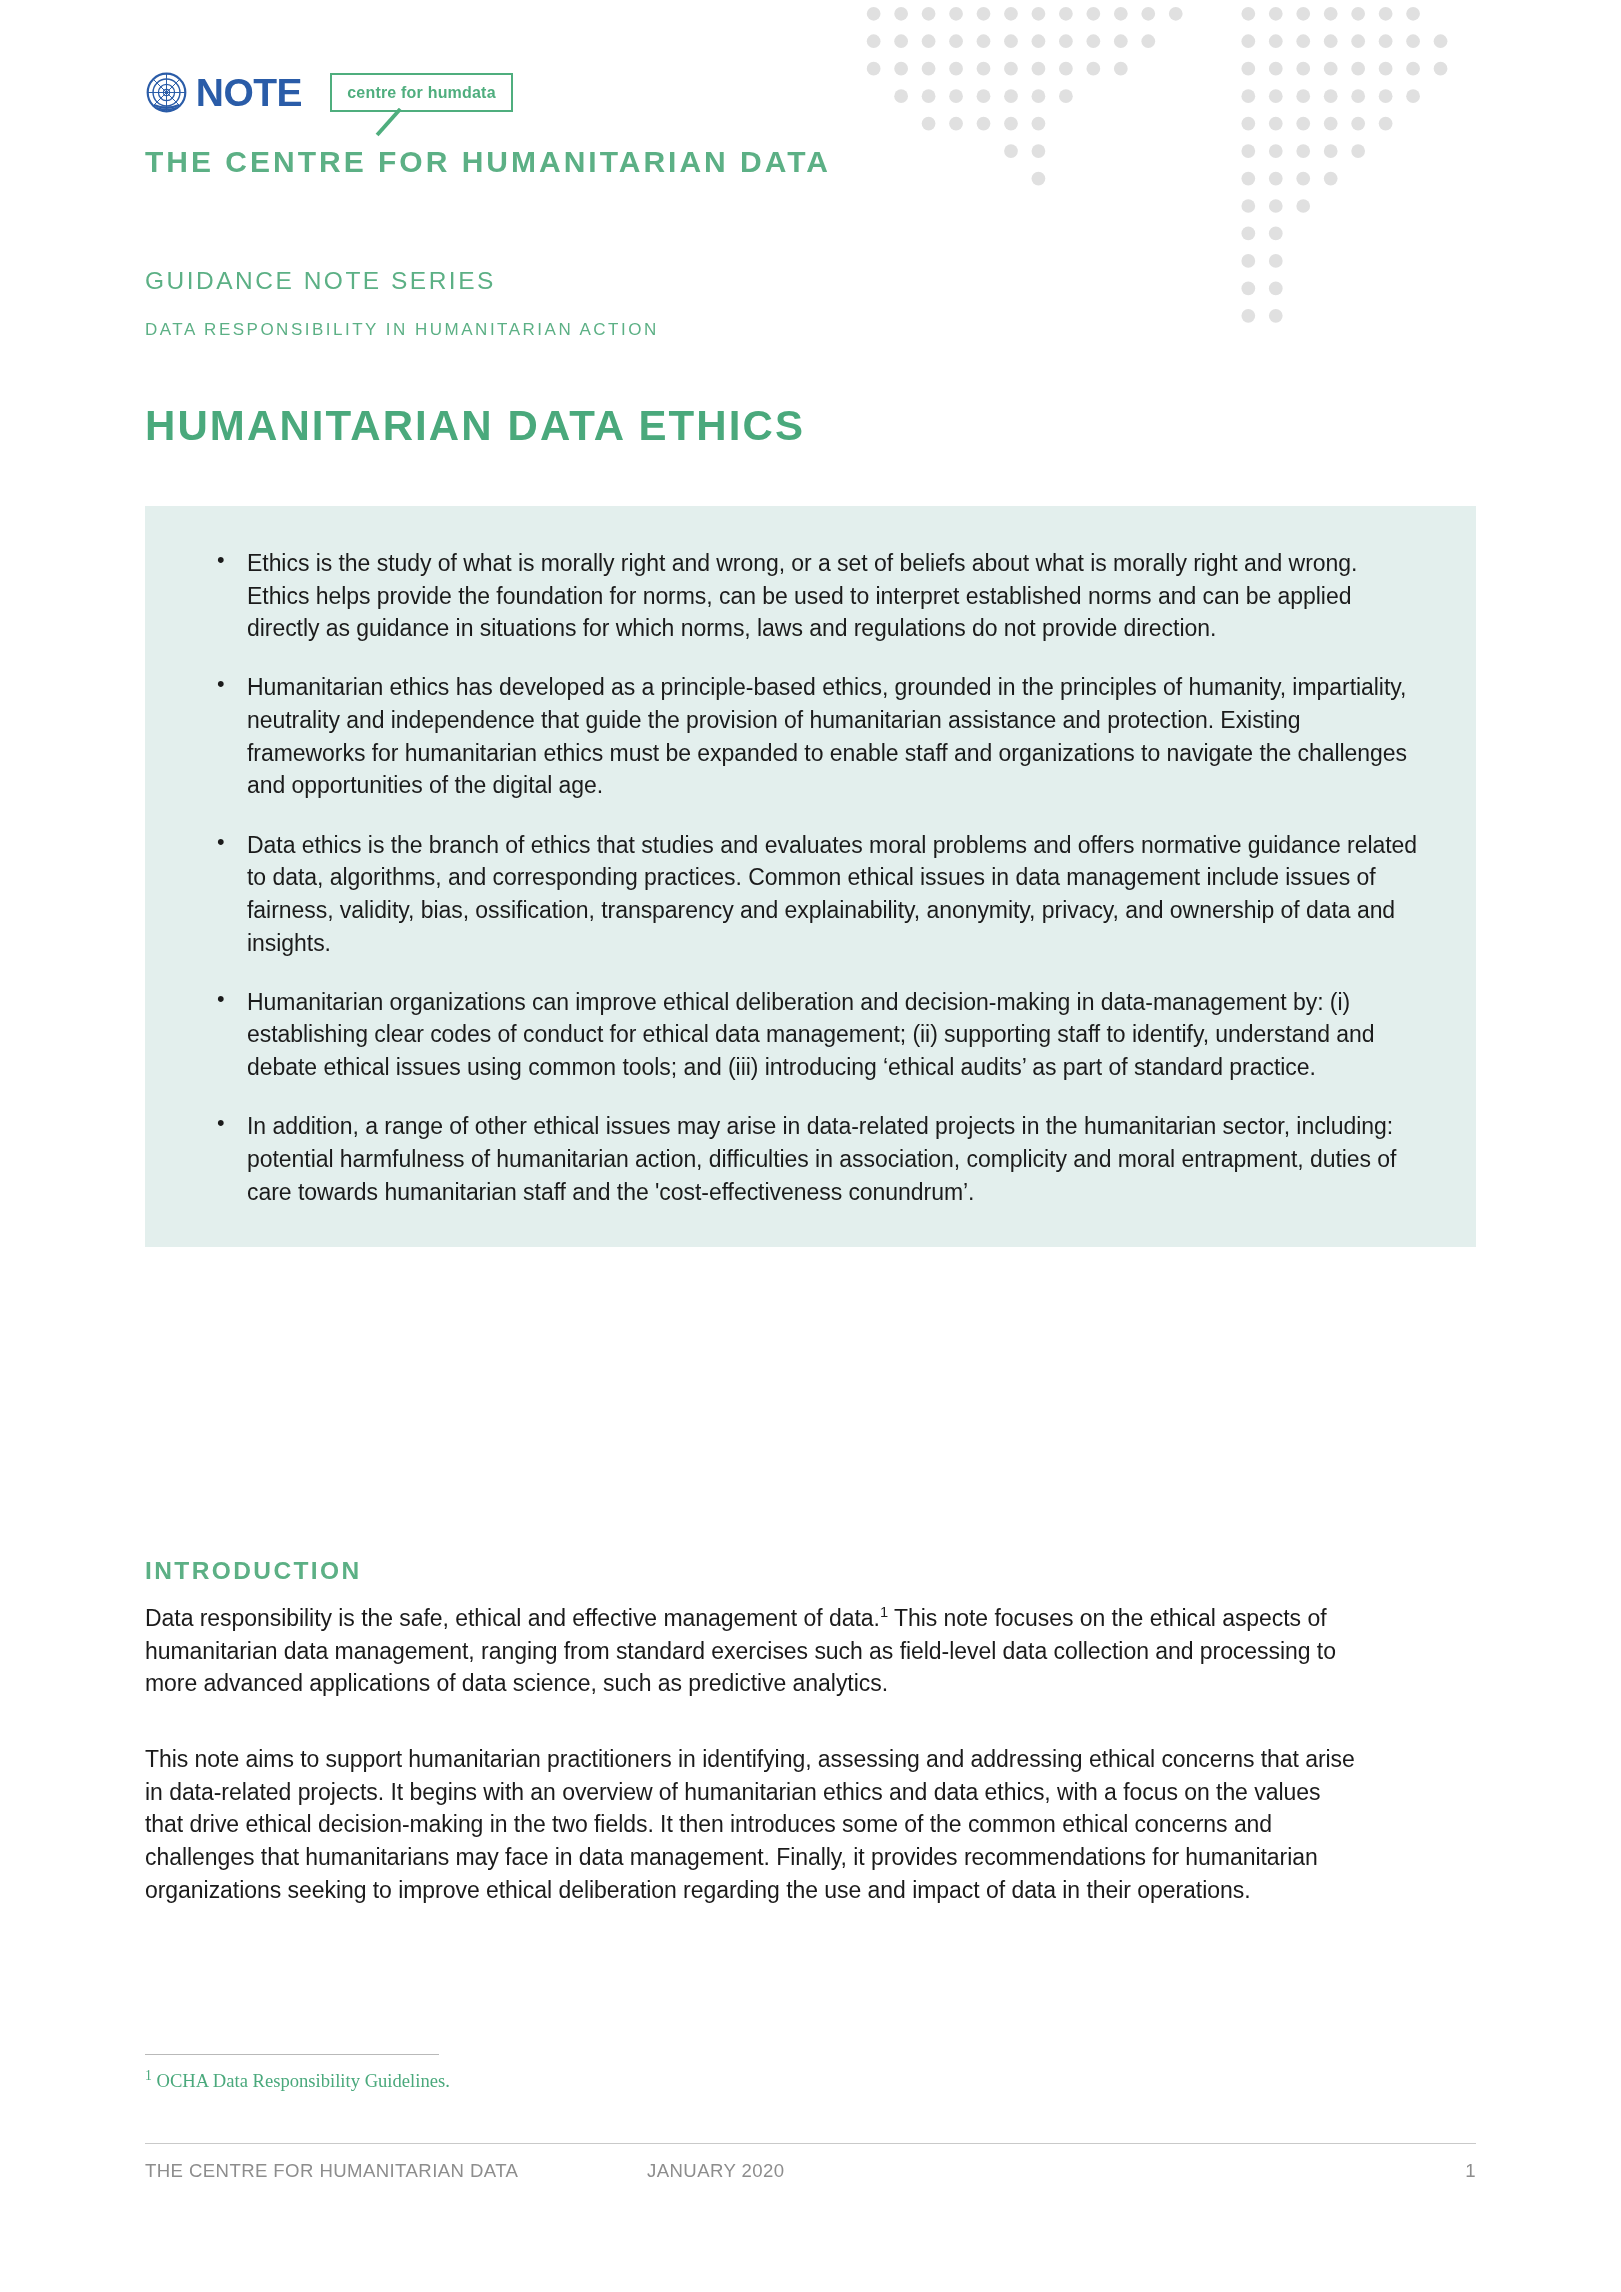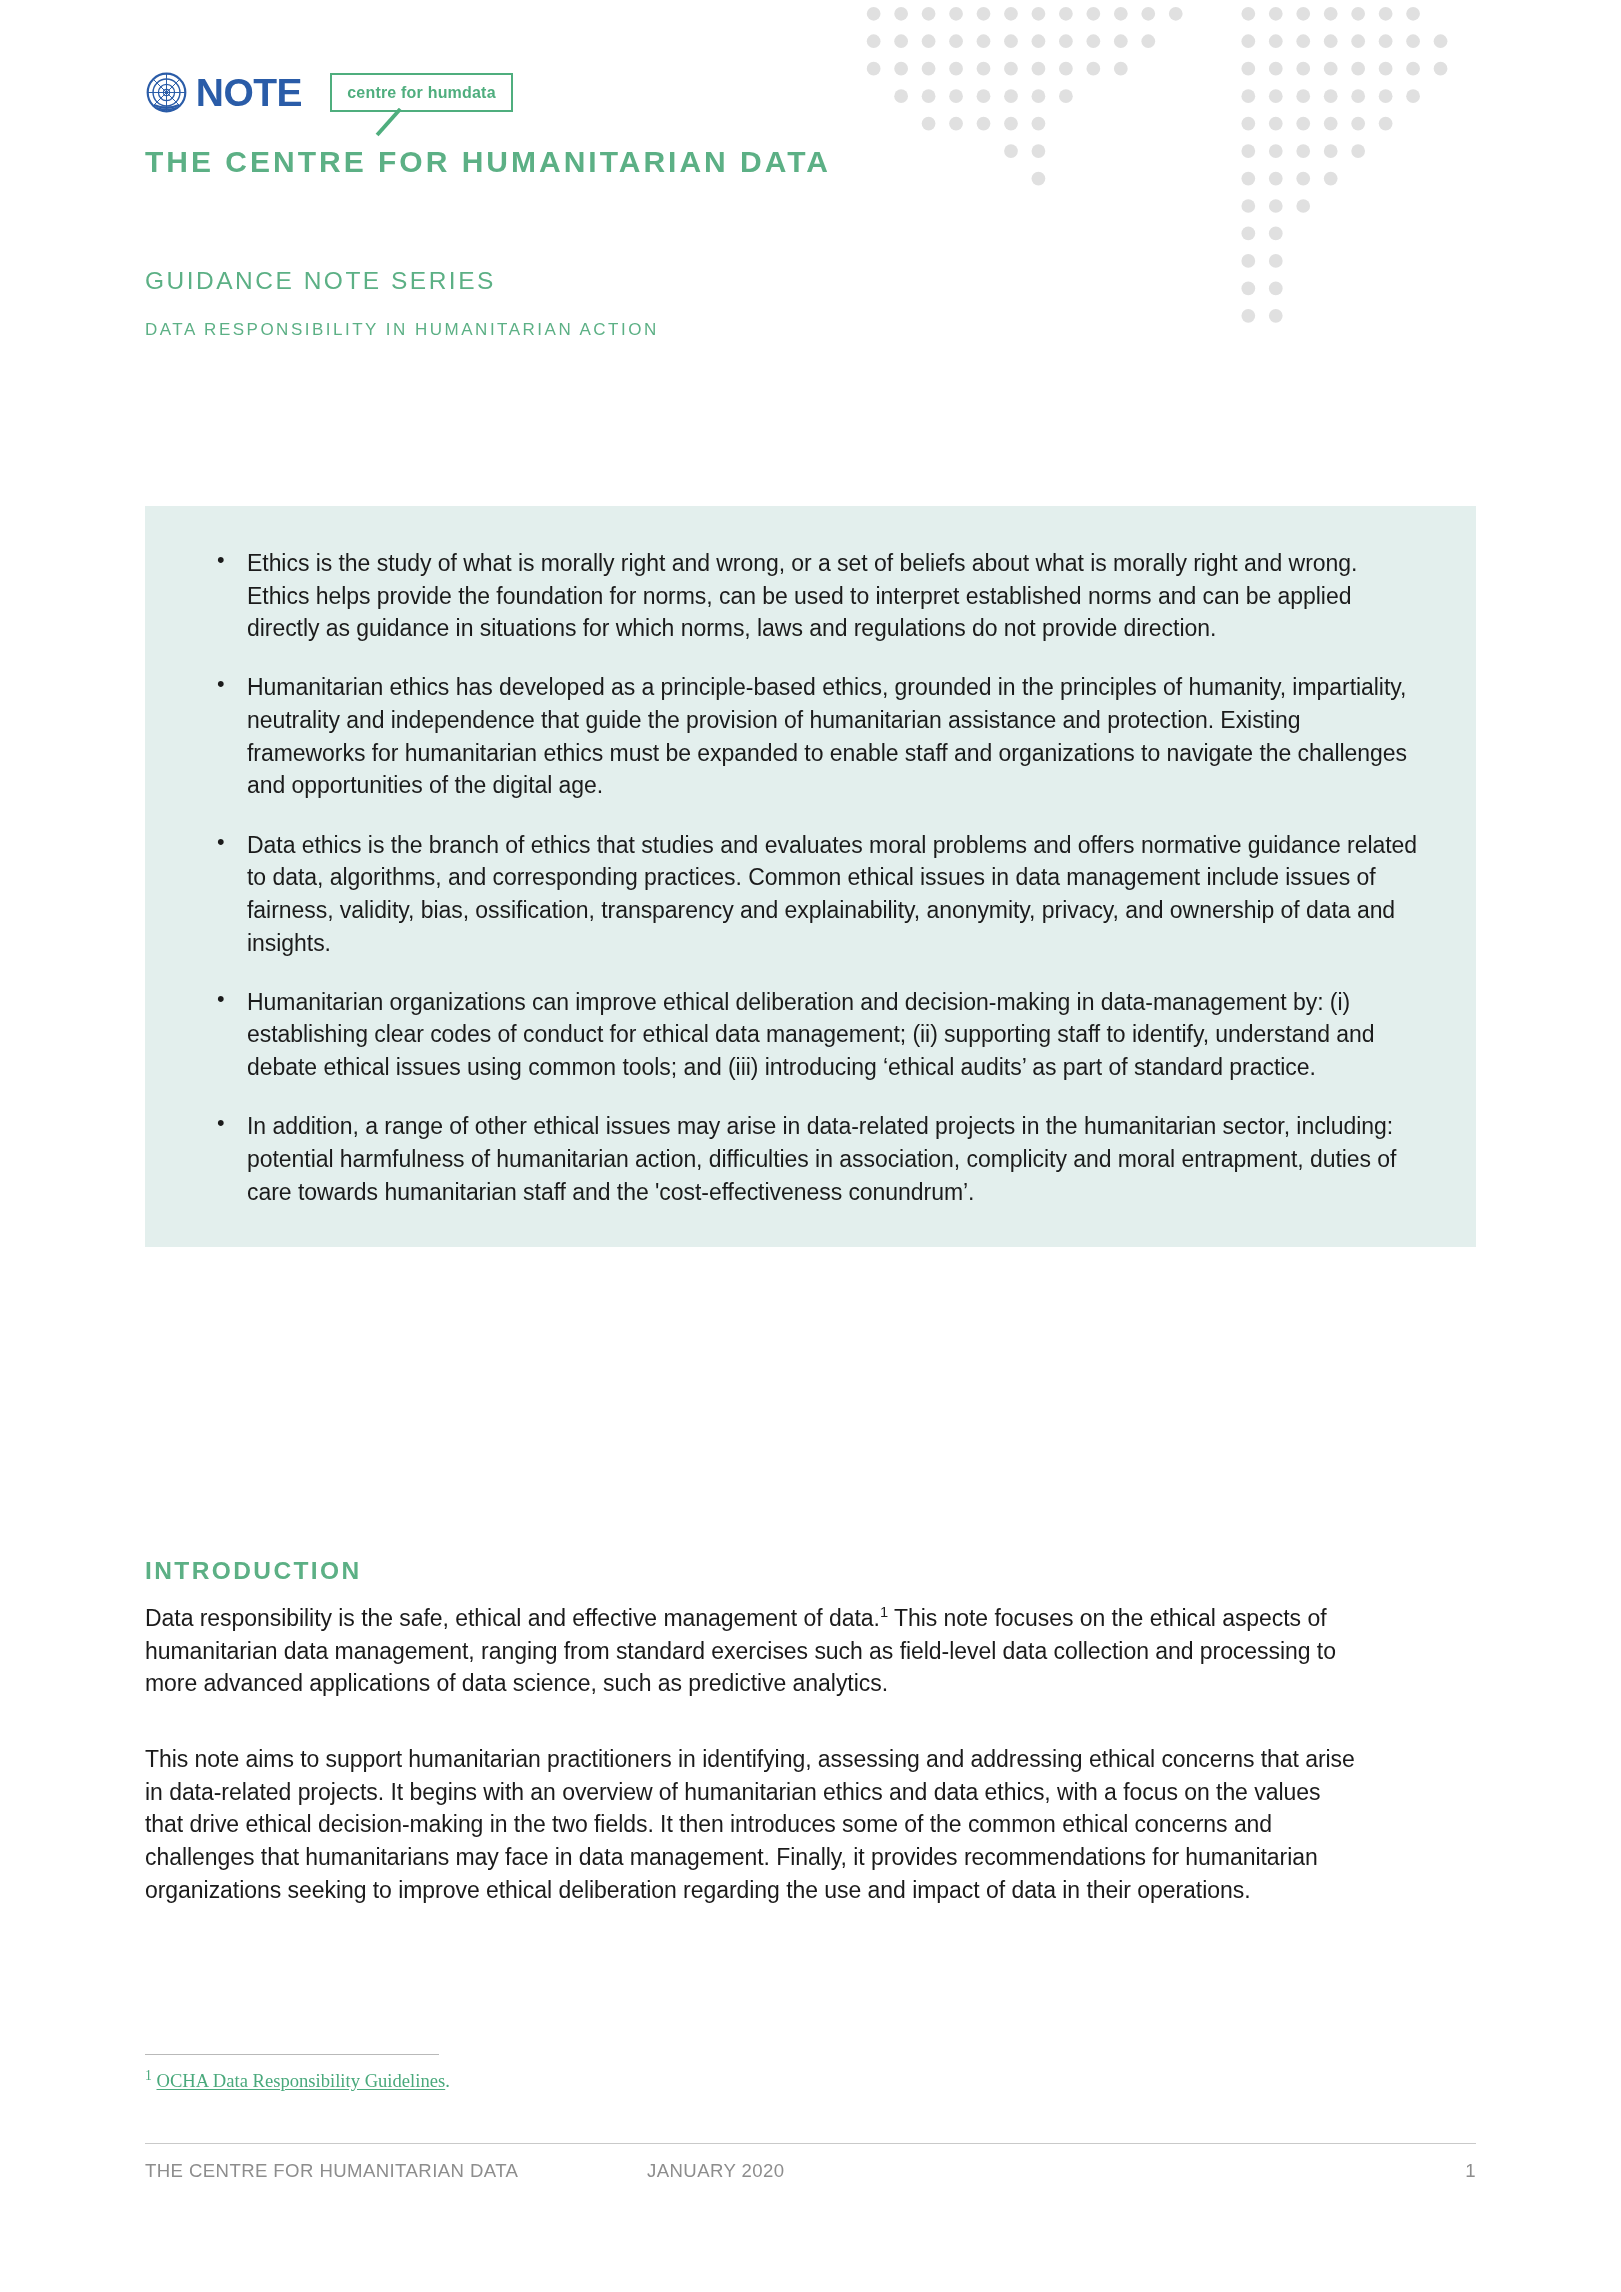--- a/index.html
+++ b/index.html
@@ -205,21 +205,20 @@
   .footnote {
     position: absolute;
     left: 0;
     top: 2070px;
     font-family: "Liberation Serif", serif;
     font-size: 18.6px;
     color: #4aa97c;
   }
   .footnote .fn-num { font-size: 13.7px; vertical-align: super; line-height: 0; }
   .footnote .fn-link {
-    text-decoration: underline;
     text-underline-offset: 2px;
     color: #4aa97c;
   }
 
   
   .footer-rule {
     position: absolute;
     left: 0;
     top: 2143px;
     width: 1331px;
@@ -390,20 +389,21 @@
         <svg width="39" height="29" viewBox="0 0 40 30" xmlns="http://www.w3.org/2000/svg" aria-hidden="true">
           <path d="M2 28 L26 1" stroke="#4fae7e" stroke-width="4" fill="none"></path>
         </svg>
       </span>
     </div>
   </div>
 
   <div class="org-title">THE CENTRE FOR HUMANITARIAN DATA</div>
   <div class="series-line1">GUIDANCE NOTE SERIES</div>
   <div class="series-line2">DATA RESPONSIBILITY IN HUMANITARIAN ACTION</div>
+  <h1 class="doc-title">HUMANITARIAN DATA ETHICS</h1>
 
   <div class="takeaways">
     <div class="takeaways-box">
       <ul class="bullets">
         <li>Ethics is the study of what is morally right and wrong, or a set of beliefs about what is morally right and wrong. Ethics helps provide the foundation for norms, can be used to interpret established norms and can be applied directly as guidance in situations for which norms, laws and regulations do not provide direction.</li>
         <li>Humanitarian ethics has developed as a principle-based ethics, grounded in the principles of humanity, impartiality, neutrality and independence that guide the provision of humanitarian assistance and protection. Existing frameworks for humanitarian ethics must be expanded to enable staff and organizations to navigate the challenges and opportunities of the digital age.</li>
         <li>Data ethics is the branch of ethics that studies and evaluates moral problems and offers normative guidance related to data, algorithms, and corresponding practices. Common ethical issues in data management include issues of fairness, validity, bias, ossification, transparency and explainability, anonymity, privacy, and ownership of data and insights.</li>
         <li>Humanitarian organizations can improve ethical deliberation and decision-making in data-management by: (i) establishing clear codes of conduct for ethical data management; (ii) supporting staff to identify, understand and debate ethical issues using common tools; and (iii) introducing ‘ethical audits’ as part of standard practice.</li>
         <li>In addition, a range of other ethical issues may arise in data-related projects in the humanitarian sector, including: potential harmfulness of humanitarian action, difficulties in association, complicity and moral entrapment, duties of care towards humanitarian staff and the 'cost-effectiveness conundrum’.</li>
       </ul>

